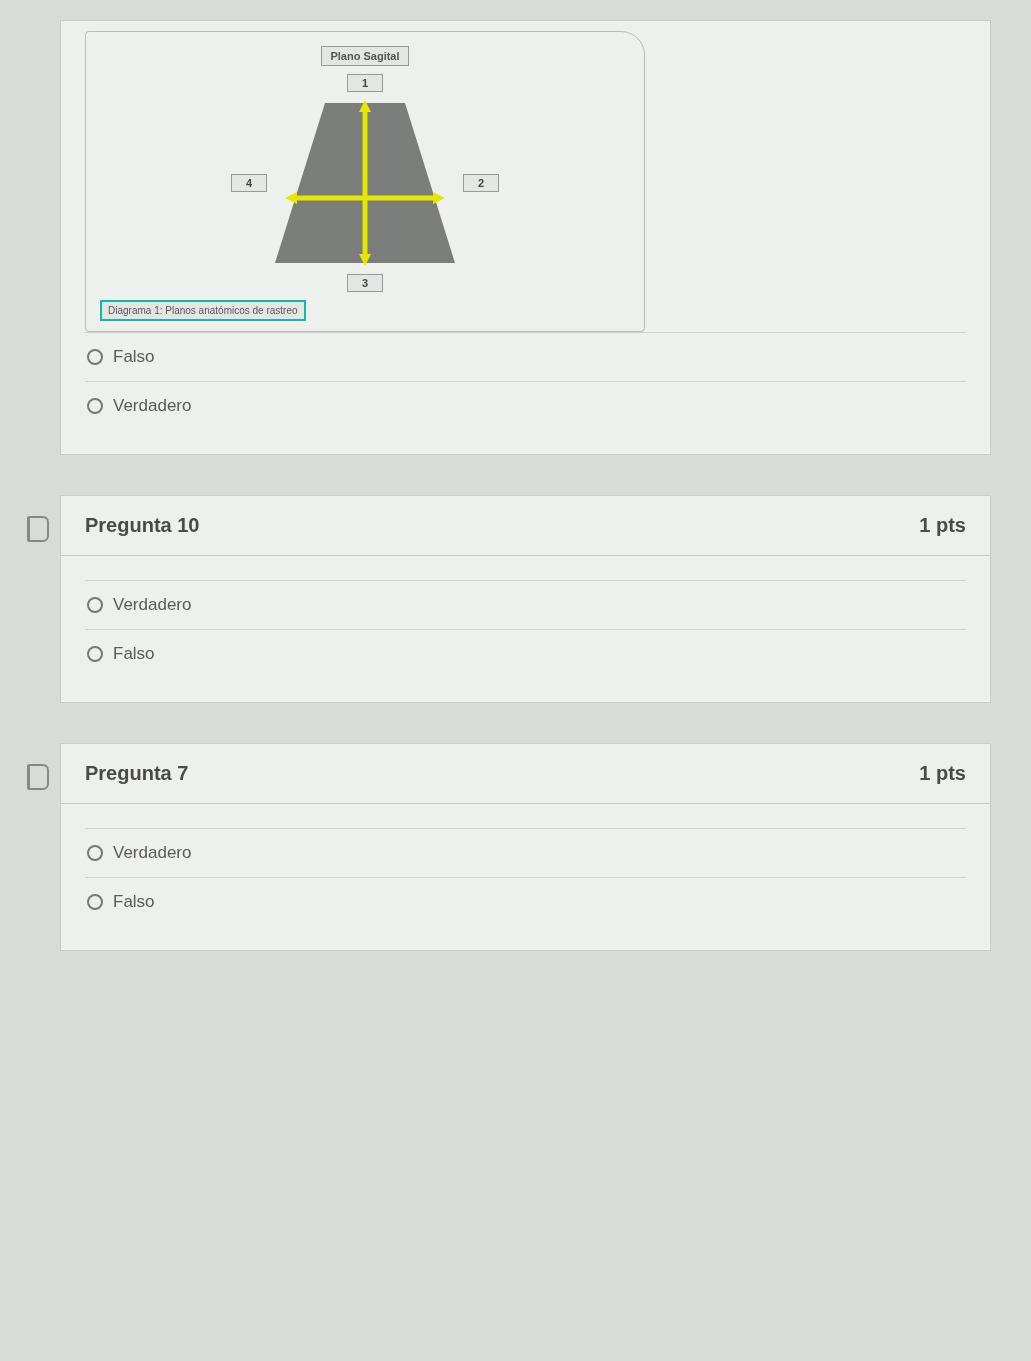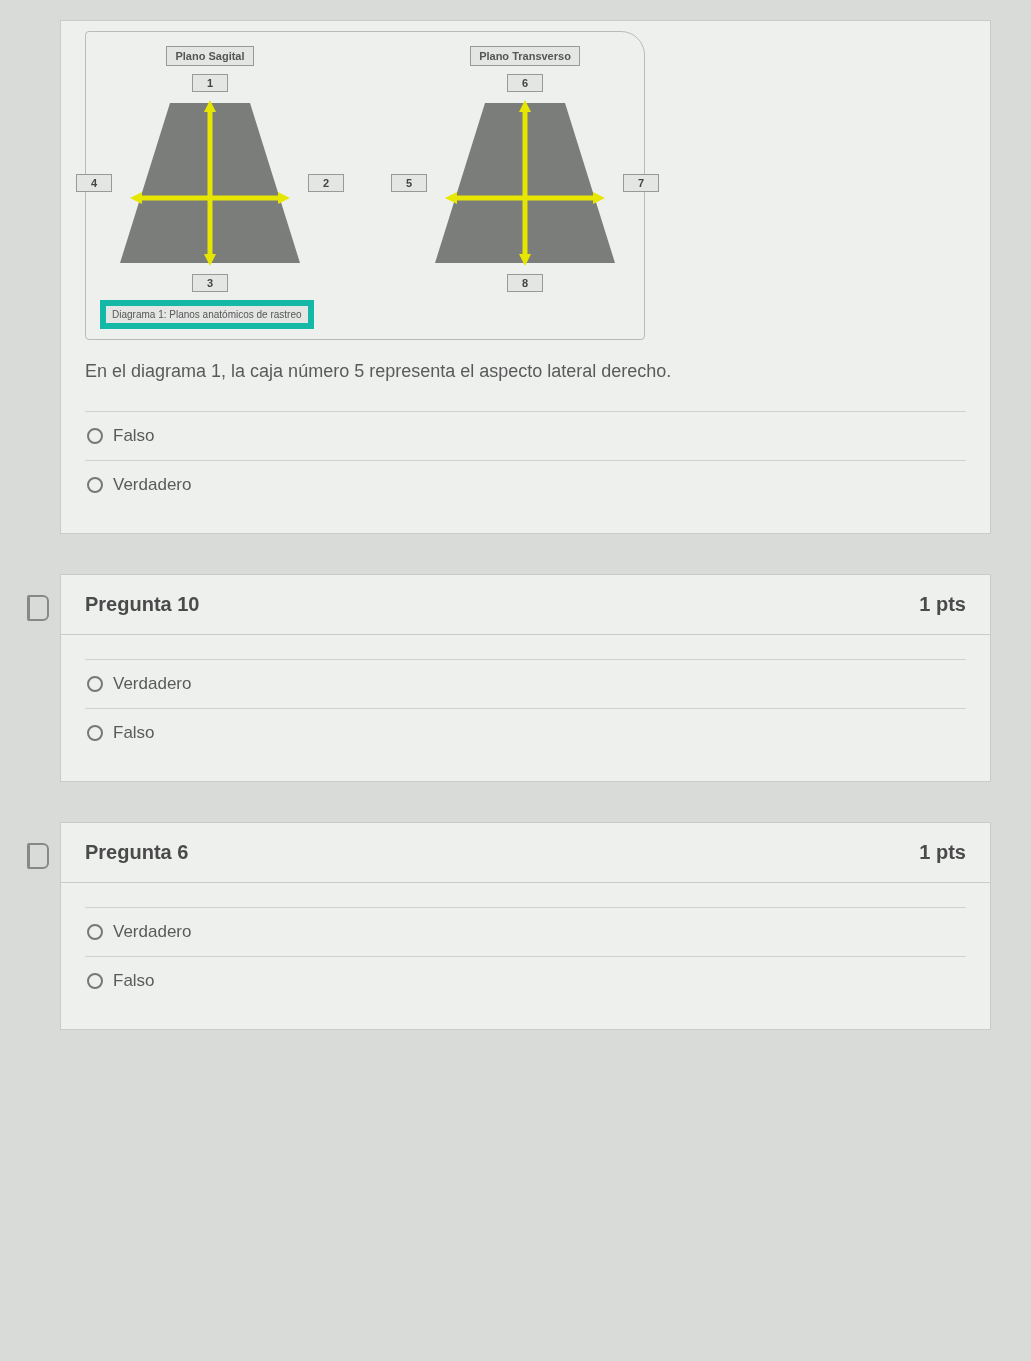--- a/index.html
+++ b/index.html
@@ -69,21 +69,21 @@
   .numbox {
     border:1px solid #999; background:#e4e6e4;
     font-size:11px; font-weight:700; color:#444;
     width:36px; text-align:center; padding:2px 0;
   }
   .trap-area { position:relative; width:220px; height:170px; margin:6px 0; }
   .trap-area svg { position:absolute; inset:0; }
   .side-left { position:absolute; left:-24px; top:50%; transform:translateY(-50%); }
   .side-right{ position:absolute; right:-24px; top:50%; transform:translateY(-50%); }
   .dg-caption {
-    border:6px solid #14b8a6; background:#e4e6e4;
+    border:2px solid #14b8a6; background:#e4e6e4;
     font-size:10px; color:#555; padding:3px 6px;
     margin-top:8px; display:inline-block;
   }
 </style>
 </head>
 <body>
 
 <div class="question-card">
   <div class="q-body top">
 
@@ -102,43 +102,24 @@
               <polygon points="110,2 104,14 116,14" fill="#e6e600"></polygon>
               <polygon points="110,168 104,156 116,156" fill="#e6e600"></polygon>
               <line x1="36" y1="100" x2="184" y2="100" stroke="#e6e600" stroke-width="5"></line>
               <polygon points="30,100 42,94 42,106" fill="#e6e600"></polygon>
               <polygon points="190,100 178,94 178,106" fill="#e6e600"></polygon>
             </svg>
           </div>
           <div class="numbox">3</div>
         </div>
 
-        <div class="dg-col">
-          <div class="dg-title">Plano Transverso</div>
-          <div class="numbox">6</div>
-          <div class="trap-area">
-            <div class="numbox side-left">5</div>
-            <div class="numbox side-right">7</div>
-            <svg viewBox="0 0 220 170">
-              <polygon points="70,5 150,5 200,165 20,165" fill="#7b7d7b"></polygon>
-              <line x1="110" y1="8" x2="110" y2="162" stroke="#e6e600" stroke-width="5"></line>
-              <polygon points="110,2 104,14 116,14" fill="#e6e600"></polygon>
-              <polygon points="110,168 104,156 116,156" fill="#e6e600"></polygon>
-              <line x1="36" y1="100" x2="184" y2="100" stroke="#e6e600" stroke-width="5"></line>
-              <polygon points="30,100 42,94 42,106" fill="#e6e600"></polygon>
-              <polygon points="190,100 178,94 178,106" fill="#e6e600"></polygon>
-            </svg>
-          </div>
-          <div class="numbox">8</div>
-        </div>
       </div>
       <div class="dg-caption">Diagrama 1: Planos anatómicos de rastreo</div>
     </div>
 
-    <p class="q-text">En el diagrama 1, la caja número 5 representa el aspecto lateral derecho.</p>
 
     <div class="answers">
       <div class="answer">
         <span class="radio-ring"></span>
         <span>Falso</span>
       </div>
       <div class="answer">
         <span class="radio-ring"></span>
         <span>Verdadero</span>
       </div>
@@ -162,21 +143,21 @@
         <span class="radio-ring"></span>
         <span>Falso</span>
       </div>
     </div>
   </div>
 </div>
 
 <div class="question-card" style="margin-bottom:0;">
   <div class="flag"></div>
   <div class="q-header">
-    <span>Pregunta 6</span>
+    <span>Pregunta 7</span>
     <span>1 pts</span>
   </div>
   <div class="q-body">
     <div class="answers">
       <div class="answer">
         <span class="radio-ring"></span>
         <span>Verdadero</span>
       </div>
       <div class="answer">
         <span class="radio-ring"></span>

